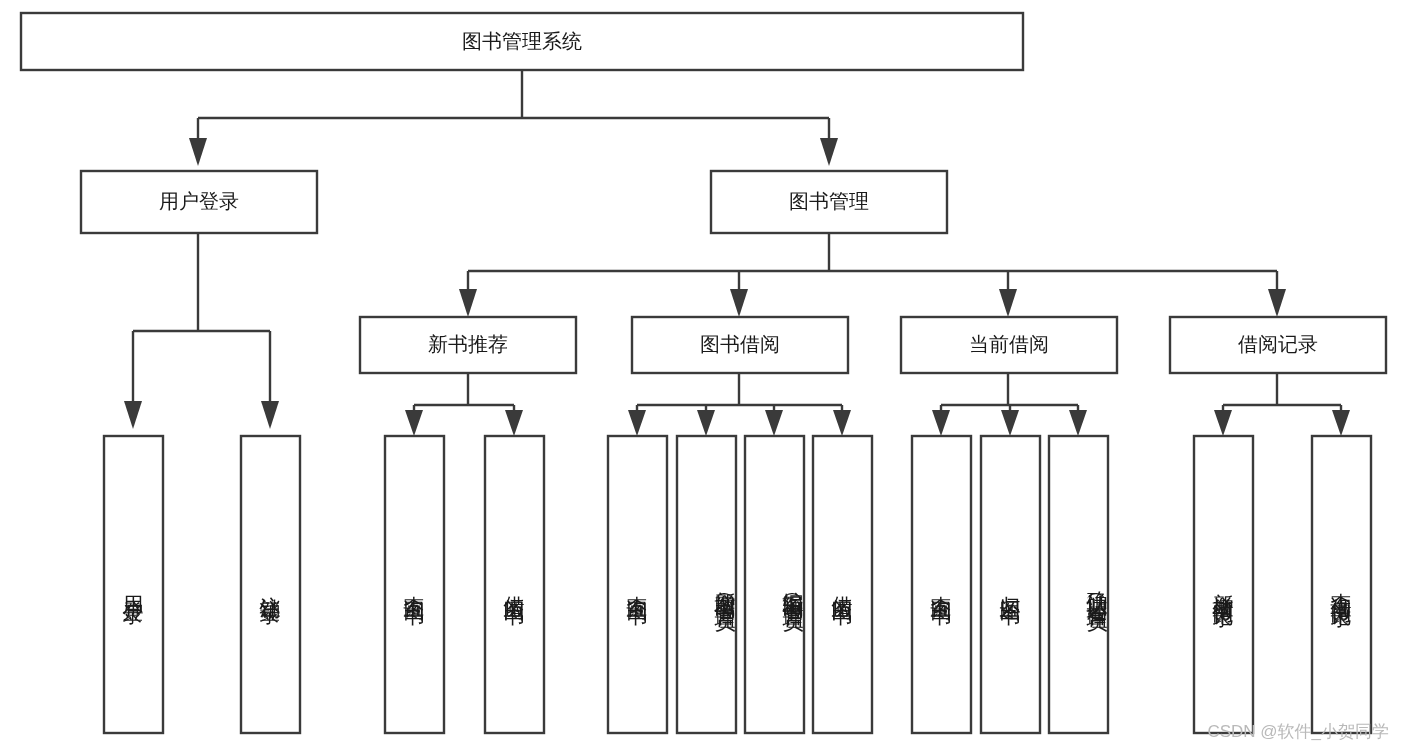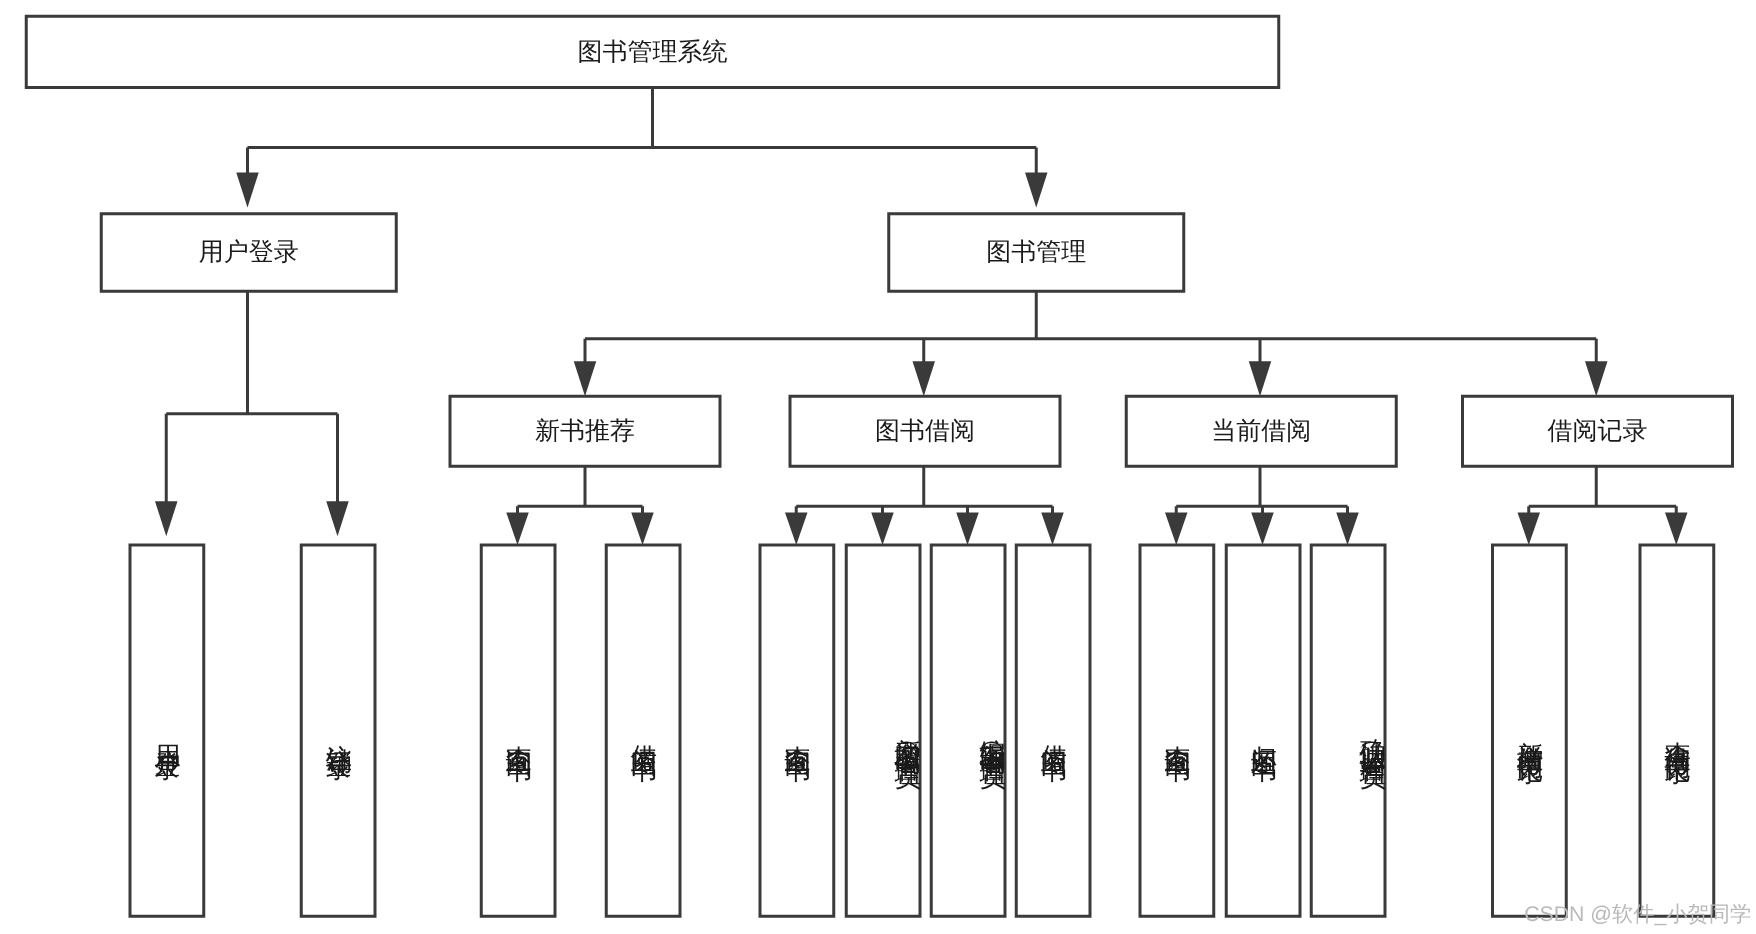--- a/index.html
+++ b/index.html
@@ -59,21 +59,21 @@
     color: #1a1a1a;
     white-space: nowrap;
     display: flex;
     align-items: center;
     justify-content: center;
     pointer-events: none;
     user-select: none;
   }
   .watermark {
     position: absolute;
-    right: 4px;
+    right: 16px;
     bottom: 4px;
     font-family: "Liberation Sans", "DejaVu Sans", sans-serif;
     font-size: 17px;
     color: #b9b9b9;
     white-space: nowrap;
     user-select: none;
   }
 </style>
 </head>
 <body>

